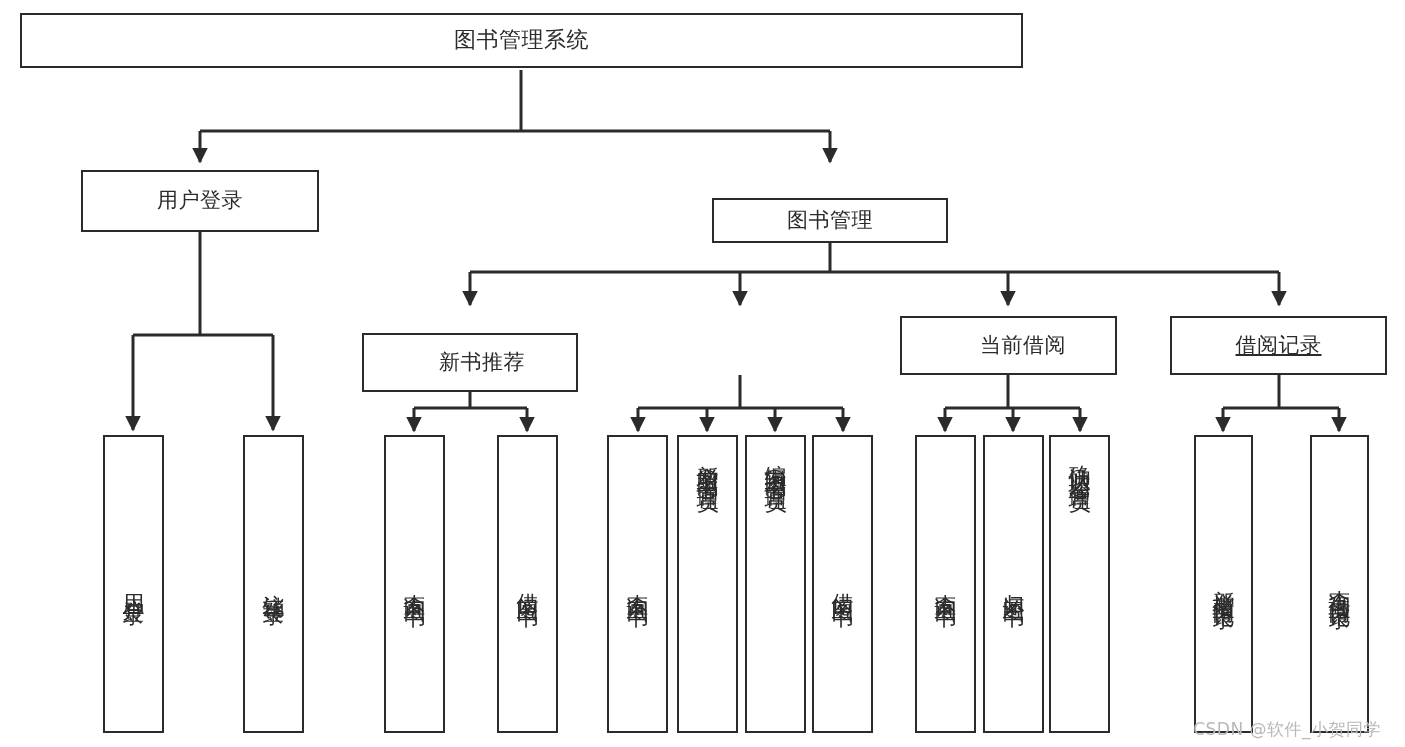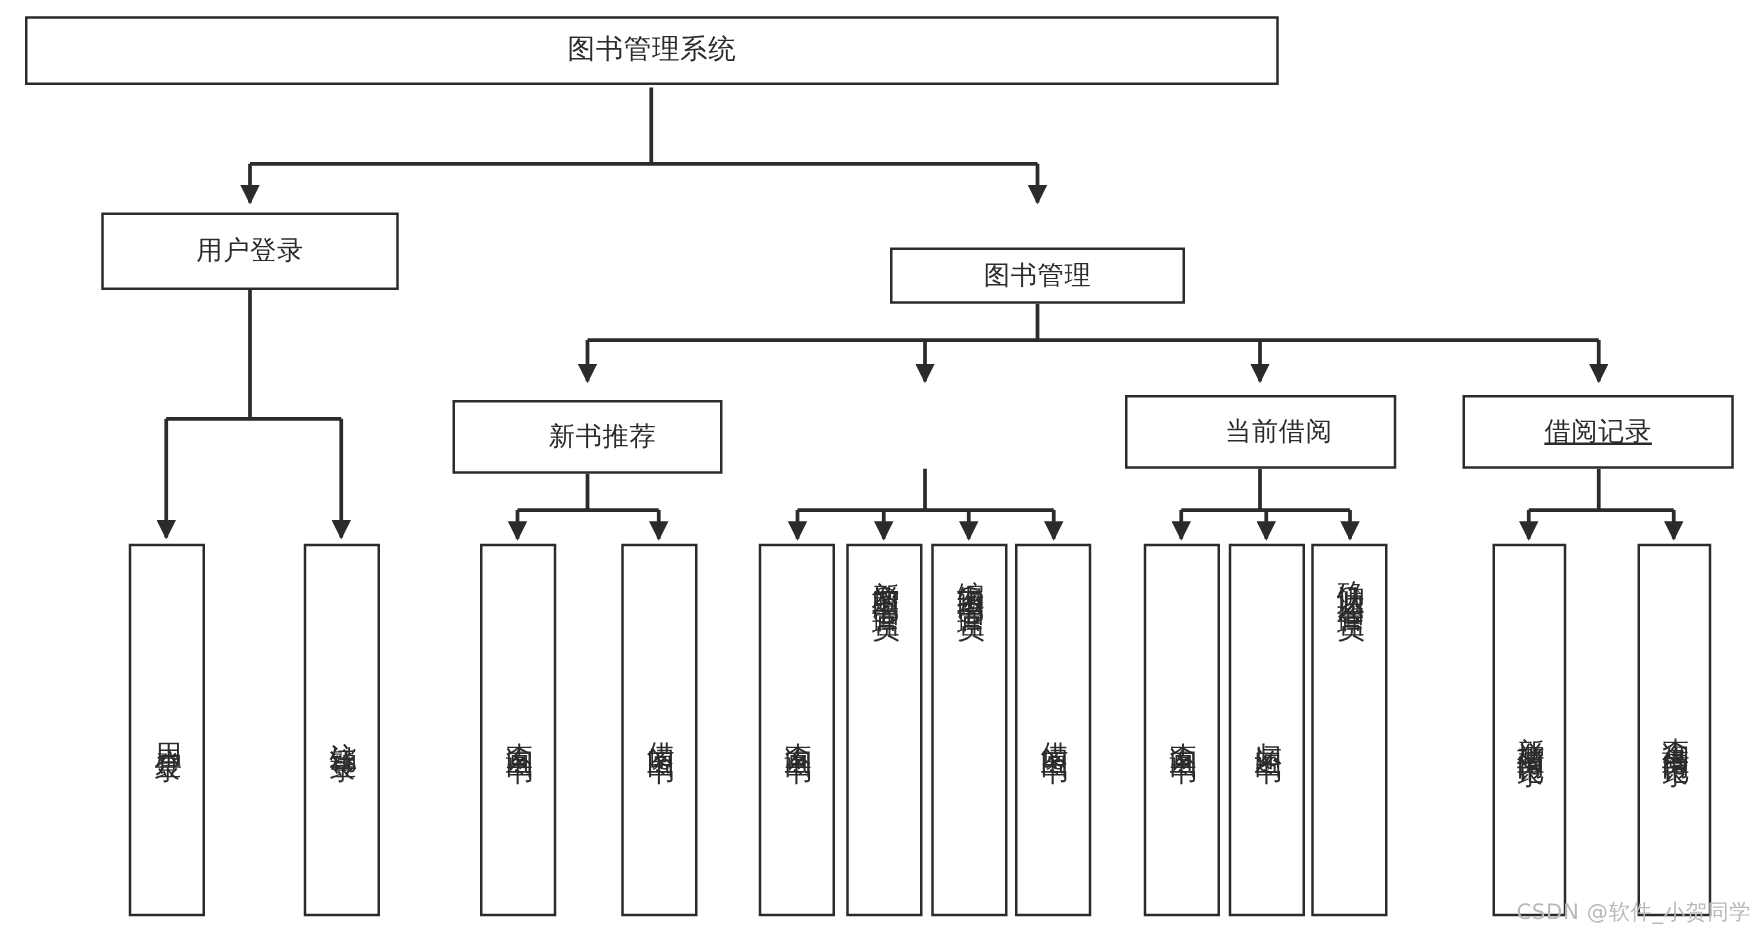--- a/index.html
+++ b/index.html
@@ -56,21 +56,21 @@
     line-height:1.0;
     letter-spacing:4px;
     white-space:nowrap;
   }
   .node.v.mid{
     align-items:center;
     padding-top:0;
   }
   #watermark{
     position:absolute;
-    right:4px;
+    right:24px;
     bottom:6px;
     font-size:17px;
     color:#b9b9b9;
     letter-spacing:0.5px;
     z-index:6;
     white-space:nowrap;
     user-select:none;
   }
 </style>
 </head>
@@ -132,21 +132,21 @@
     <span class="lbl">图书管理系统</span>
   </div>
 
   <div class="node h" style="left:81px;top:170px;width:238px;height:62px;">
     <span class="lbl">用户登录</span>
   </div>
   <div class="node h" style="left:712px;top:170px;width:236px;height:45px;margin-top:28px;">
     <span class="lbl">图书管理</span>
   </div>
 
-  <div class="node h" style="left:362px;top:320px;width:216px;height:59px;padding-left:24px;">
+  <div class="node h" style="left:362px;top:333px;width:216px;height:59px;padding-left:24px;">
     <span class="lbl">新书推荐</span>
   </div>
   <div class="node h" style="left:900px;top:316px;width:217px;height:59px;padding-left:29px;">
     <span class="lbl">当前借阅</span>
   </div>
   <div class="node h" style="left:1170px;top:316px;width:217px;height:59px;text-decoration:underline;">
     <span class="lbl">借阅记录</span>
   </div>
 
   <div class="node v mid" style="left:103px;top:435px;width:61px;height:298px;">

